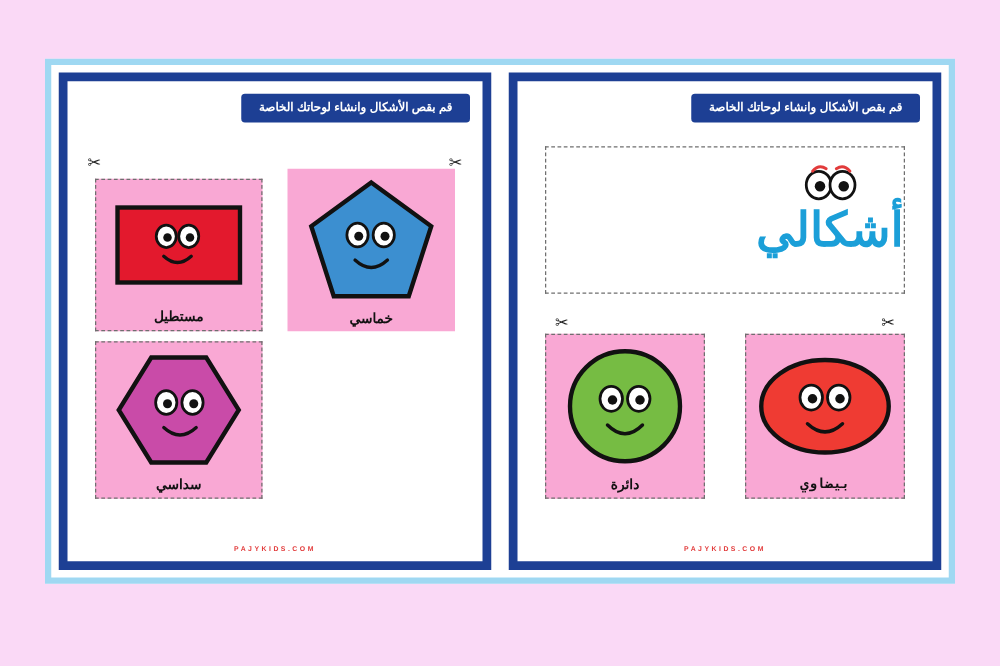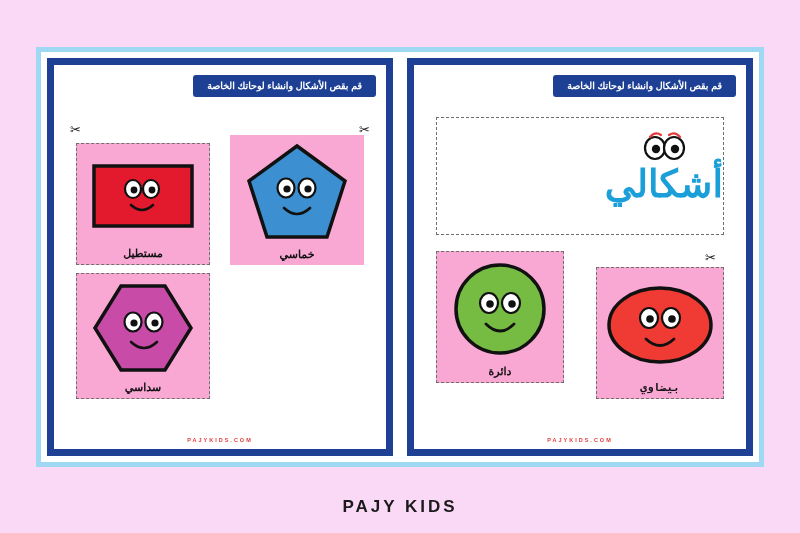--- a/index.html
+++ b/index.html
@@ -236,21 +236,21 @@
             <path d="M14 9 Q19 3 25 7" fill="none" stroke="#e23b3b" stroke-width="2.2" stroke-linecap="round"></path>
             <path d="M33 7 Q39 3 44 9" fill="none" stroke="#e23b3b" stroke-width="2.2" stroke-linecap="round"></path>
           </svg>
           <div class="title-text">أشكالي</div>
         </div>
       </div>
 
       <span class="scissors" style="left:30px; top:186px;">✂</span>
       <span class="scissors" style="right:30px; top:186px;">✂</span>
 
-      <div class="cut-box" style="left:22px; top:186px; width:128px; height:132px;">
+      <div class="cut-box" style="left:22px; top:202px; width:128px; height:132px;">
         <div class="shape-holder">
           <svg width="94" height="94" viewBox="0 0 94 94">
             <circle cx="47" cy="47" r="44" fill="#76bc43" stroke="#111111" stroke-width="3.5"></circle>
             <g>
               <ellipse cx="36" cy="41" rx="9" ry="10" fill="#ffffff" stroke="#111111" stroke-width="2.2"></ellipse>
               <ellipse cx="58" cy="41" rx="9" ry="10" fill="#ffffff" stroke="#111111" stroke-width="2.2"></ellipse>
               <circle cx="37" cy="42" r="3.8" fill="#111111"></circle>
               <circle cx="59" cy="42" r="3.8" fill="#111111"></circle>
               <path d="M33 62 Q47 76 61 62" fill="none" stroke="#111111" stroke-width="2.8" stroke-linecap="round"></path>
             </g>
@@ -273,14 +273,13 @@
           </svg>
         </div>
         <div class="cut-label">بيضاوي</div>
       </div>
 
       <div class="footer">PAJYKIDS.COM</div>
     </div>
 
   </div>
 
-  <div class="brand">PAJY KIDS</div>
 </div>
 
 </body></html>

